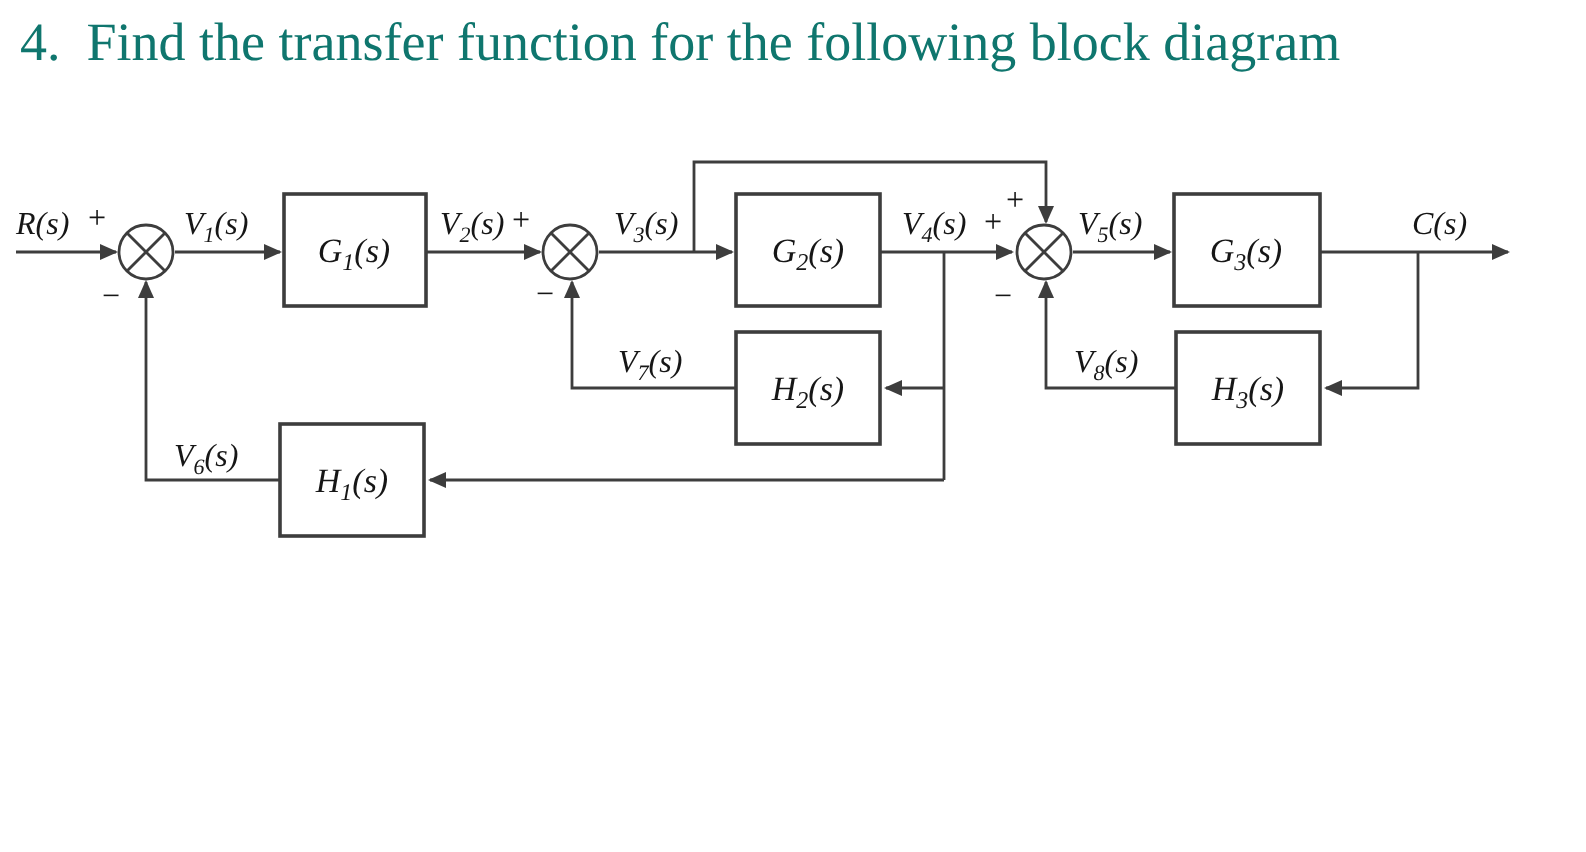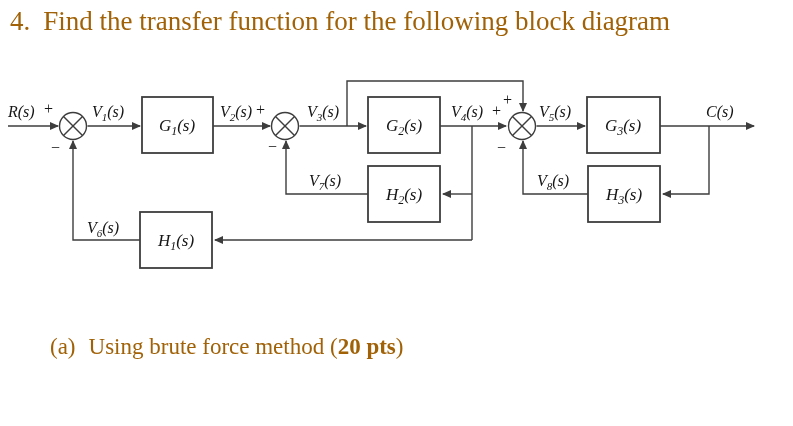--- a/index.html
+++ b/index.html
@@ -2,21 +2,21 @@
 <html><head>
 <meta charset="utf-8">
 <style>
   html, body { margin: 0; padding: 0; background: #ffffff; }
   .page {
     position: relative;
     width: 793px;
     height: 426px;
     background: #ffffff;
     font-family: "Liberation Serif", serif;
-    color: #a16207;
+    color: #0f766e;
     overflow: hidden;
   }
   .title {
     position: absolute;
     left: 10px;
     top: 6px;
     font-size: 27px;
     white-space: nowrap;
   }
   .title .num { margin-right: 13px; }
@@ -158,17 +158,14 @@
 
     <text class="sign" x="43" y="114">+</text>
     <text class="sign" x="50" y="153">−</text>
     <text class="sign" x="255" y="115">+</text>
     <text class="sign" x="267" y="152">−</text>
     <text class="sign" x="491" y="116">+</text>
     <text class="sign" x="502" y="105">+</text>
     <text class="sign" x="496" y="153">−</text>
   </svg>
 
-  <div class="item" id="item-a">
-    <span class="prefix">(a)</span><span>Using brute force method (</span><span class="bold">20 pts</span><span>)</span>
-  </div>
 
 </div>
 
 </body></html>

